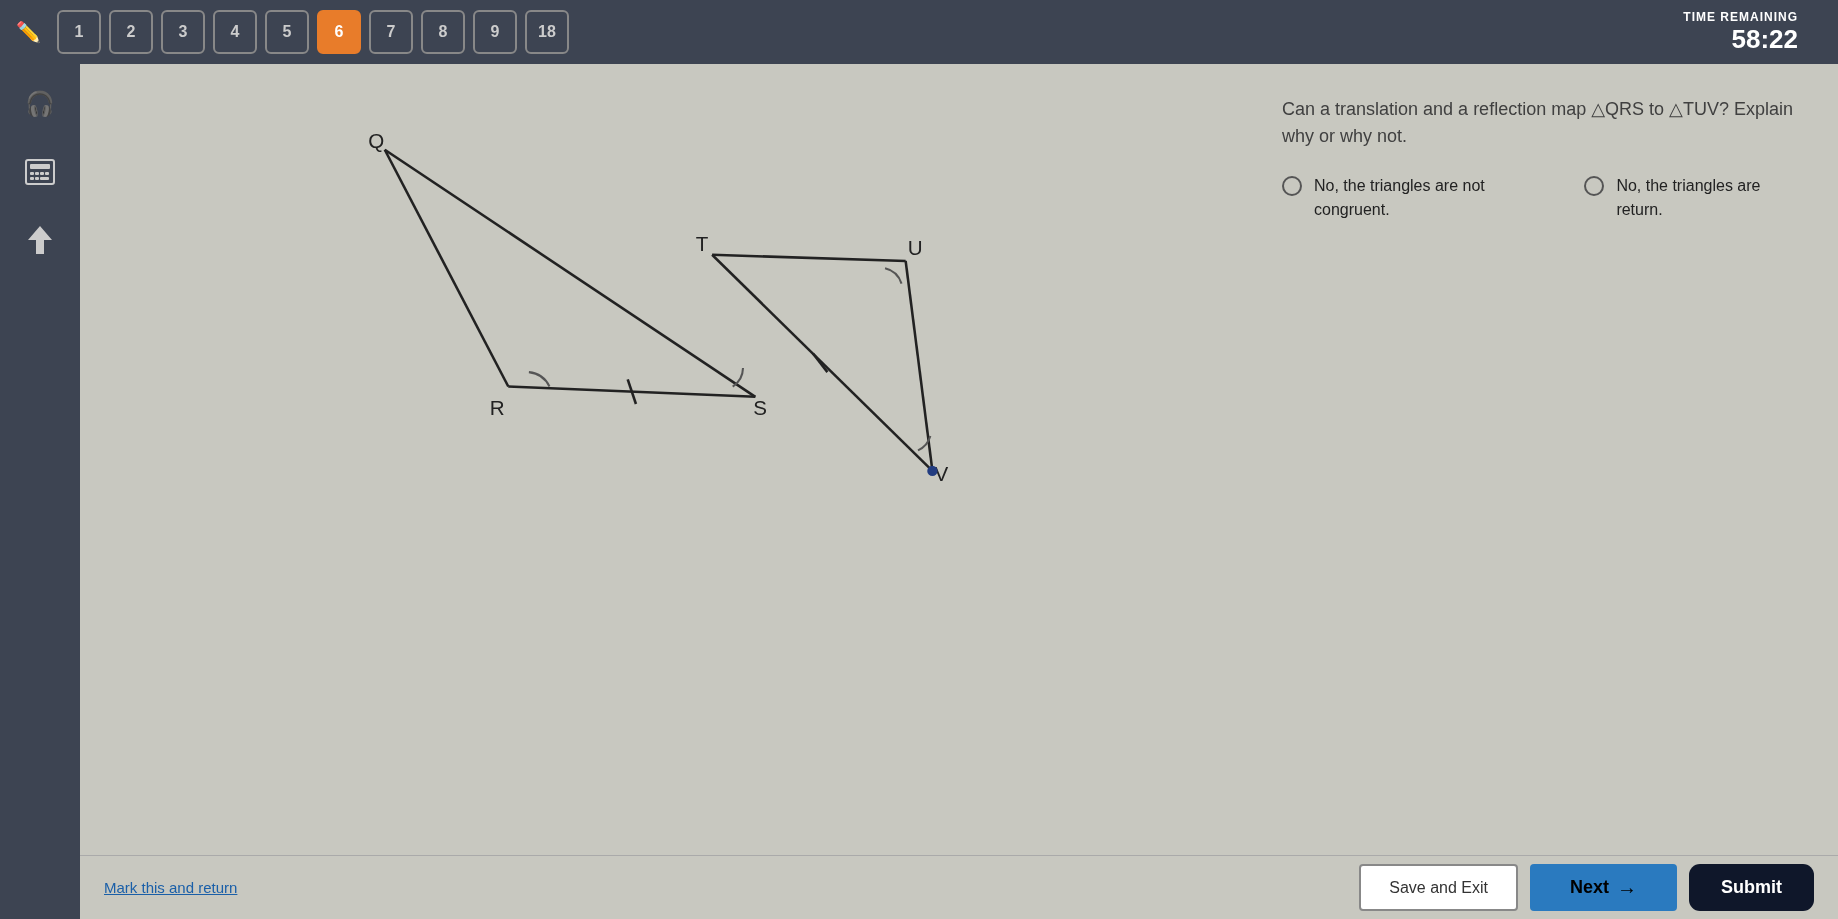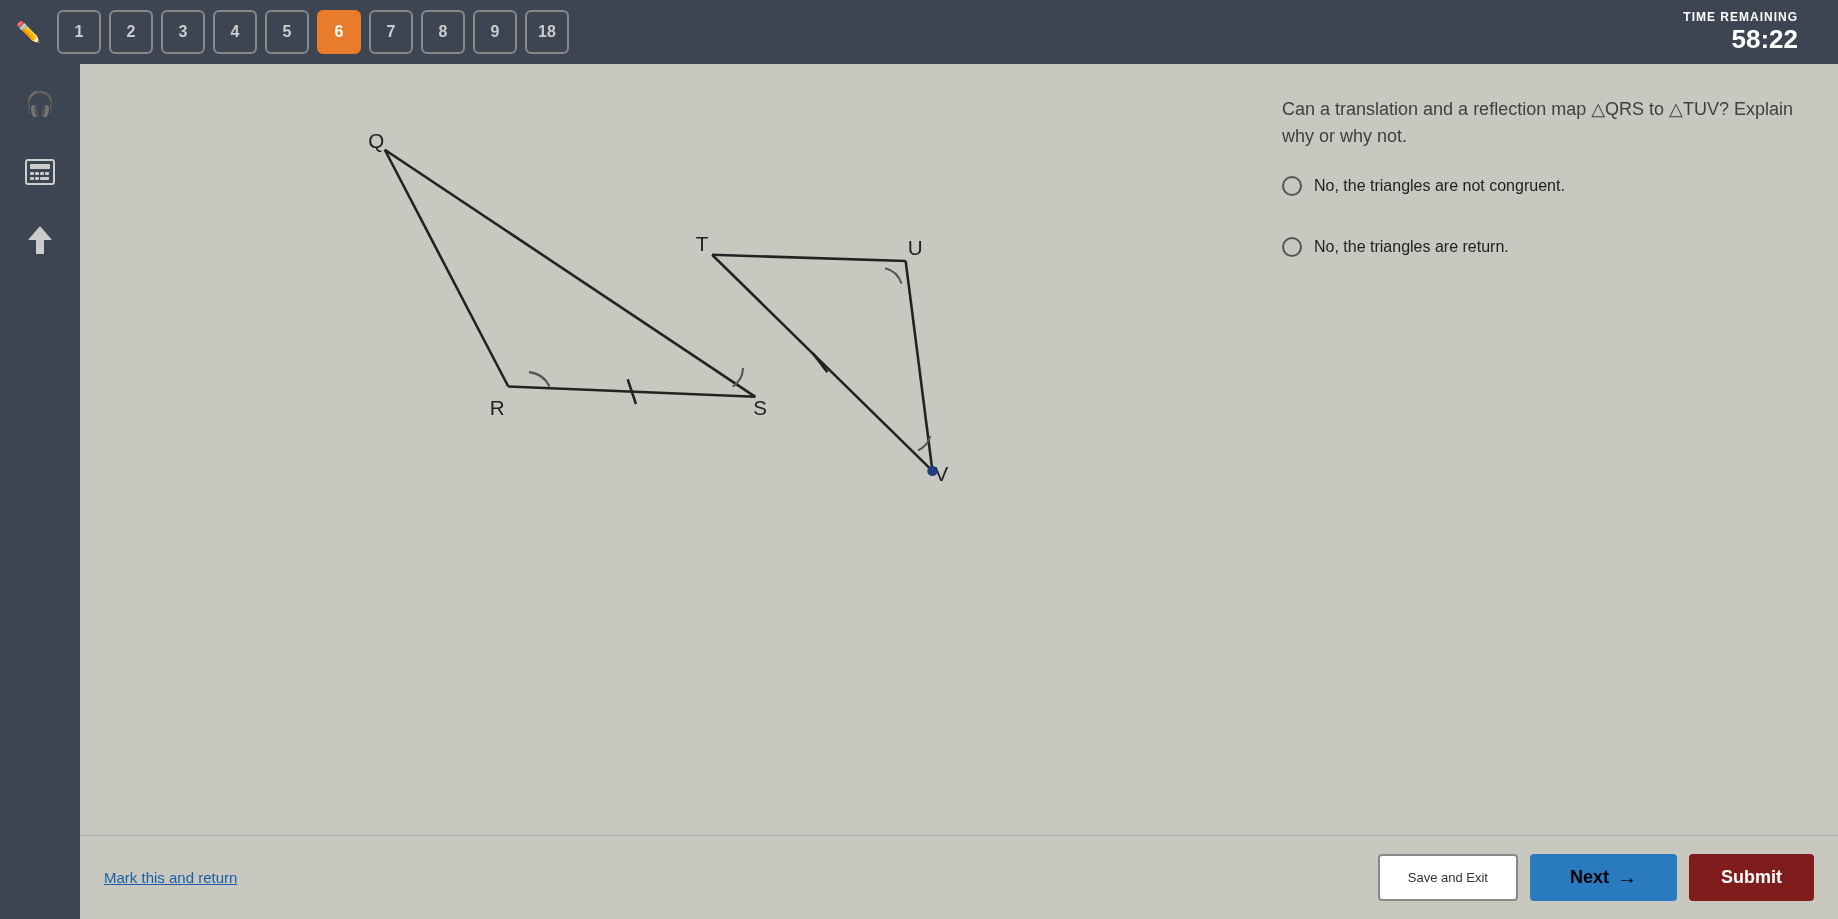--- a/index.html
+++ b/index.html
@@ -133,22 +133,21 @@
       padding: 8px;
     }
     .question-prompt {
       font-size: 18px;
       color: #404040;
       margin-bottom: 24px;
       line-height: 1.5;
     }
     .options-list {
       display: flex;
-      flex-direction: column;
-      gap: 37px;
+      gap: 26px;
     }
     .option-item {
       display: flex;
       align-items: flex-start;
       gap: 12px;
       cursor: pointer;
     }
     .option-radio {
       width: 20px;
       height: 20px;
@@ -171,21 +170,21 @@
       line-height: 1.5;
     }
     .overline {
       text-decoration: overline;
     }
 
     
     .bottom-bar {
       background: #c8c8c0;
       border-top: 1px solid #aaa;
-      height: 84px;
+      height: 64px;
       display: flex;
       align-items: center;
       padding: 0 24px;
       justify-content: space-between;
       flex-shrink: 0;
       margin-top: 33px;
     }
     .mark-return-link {
       color: #1a5fa8;
       text-decoration: underline;
@@ -195,21 +194,21 @@
       border: none;
     }
     .bottom-right-buttons {
       display: flex;
       gap: 12px;
     }
     .btn-save-exit {
       background: white;
       border: 2px solid #888;
       color: #333;
-      font-size: 13px;
+      font-size: 16px;
       padding: 12px 28px;
       border-radius: 4px;
       cursor: pointer;
       font-weight: 500;
     }
     .btn-next {
       background: #2a7abf;
       border: none;
       color: #000000;
       font-size: 18px;
@@ -219,26 +218,26 @@
       font-weight: bold;
       display: flex;
       align-items: center;
       gap: 8px;
     }
     .btn-next::after {
       content: '→';
       font-size: 20px;
     }
     .btn-submit {
-      background: #7f1d1d;
+      background: #0f172a;
       border: none;
       color: white;
       font-size: 18px;
       padding: 12px 32px;
-      border-radius: 4px;
+      border-radius: 11px;
       cursor: pointer;
       font-weight: bold;
     }
 
     
     .geometry-svg {
       width: 100%;
       max-width: 700px;
     }
   </style>

